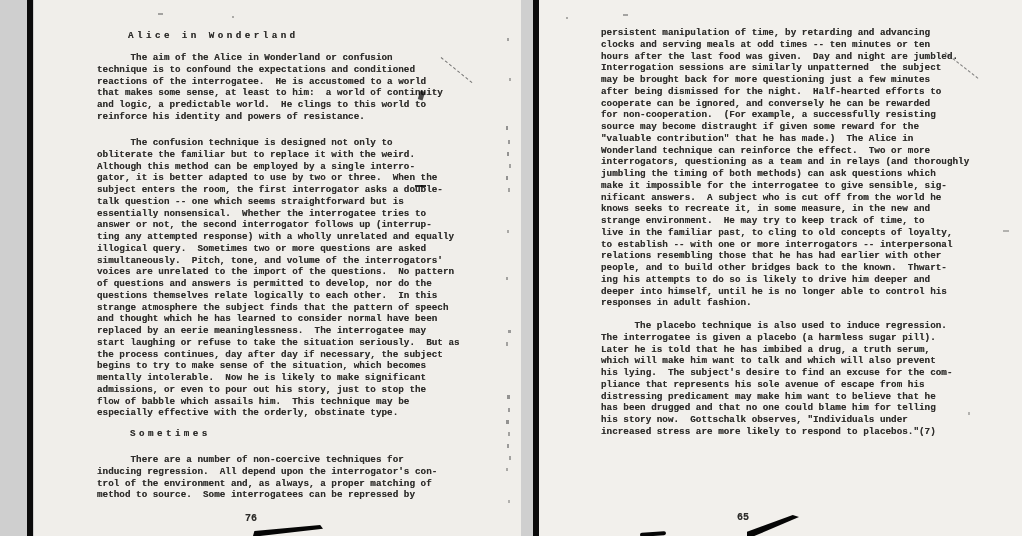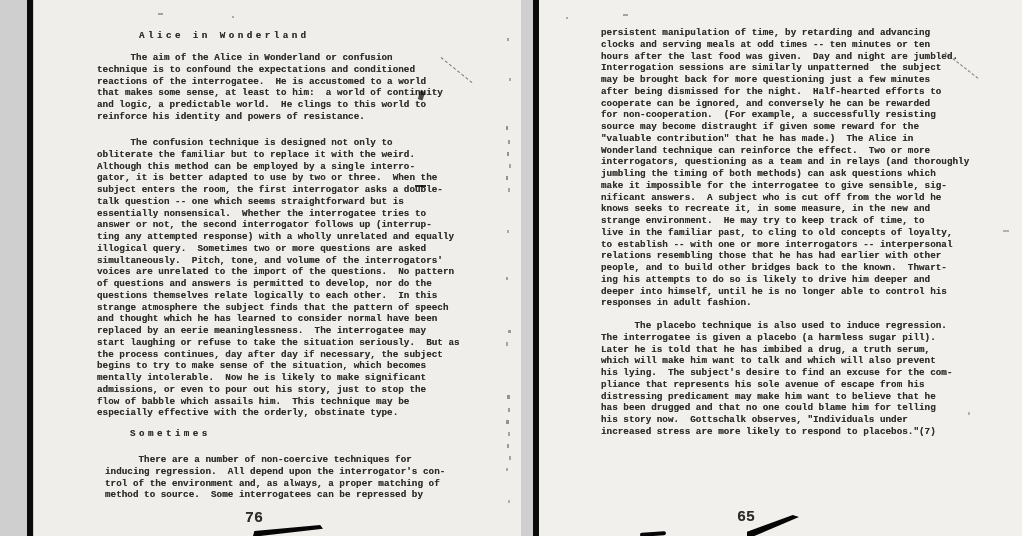--- a/index.html
+++ b/index.html
@@ -20,41 +20,41 @@
     position:absolute;
     white-space:pre;
     font-size:9.3px;
     line-height:11.75px;
     font-weight:700;
     color:#2e2d2b;
     letter-spacing:0px;
     text-shadow:0 0 0.5px rgba(40,38,35,0.55);
   }
   .heading-spaced{letter-spacing:3.4px;}
-  .pagenum{font-size:15px;}
+  .pagenum{font-size:10px;}
   .speck{position:absolute;background:#555;}
   .scratch{
     position:absolute;height:0;
     border-top:1.7px dashed #4a4a4a;
     transform-origin:left center;
   }
   .inkmark{position:absolute;background:#060606;}
 </style>
 </head>
 <body>
 
 <div class="scan">
 
   <div class="page page-left"></div>
   <div class="page page-right"></div>
 
   <div class="bar bar-left"></div>
   <div class="bar bar-mid"></div>
 
-  <div class="typed heading-spaced" style="left:139px;top:30px">Alice in Wonderland</div>
+  <div class="typed heading-spaced" style="left:128px;top:30px">Alice in Wonderland</div>
   <div class="typed" style="left:97px;top:137px">      The confusion technique is designed not only to
 obliterate the familiar but to replace it with the weird.
 Although this method can be employed by a single interro-
 gator, it is better adapted to use by two or three.  When the
 subject enters the room, the first interrogator asks a double-
 talk question -- one which seems straightforward but is
 essentially nonsensical.  Whether the interrogatee tries to
 answer or not, the second interrogator follows up (interrup-
 ting any attempted response) with a wholly unrelated and equally
 illogical query.  Sometimes two or more questions are asked
@@ -72,21 +72,21 @@
 admissions, or even to pour out his story, just to stop the
 flow of babble which assails him.  This technique may be
 especially effective with the orderly, obstinate type.</div>
   <div class="typed" style="left:97px;top:52px">      The aim of the Alice in Wonderland or confusion
 technique is to confound the expectations and conditioned
 reactions of the interrogatee.  He is accustomed to a world
 that makes some sense, at least to him:  a world of continuity
 and logic, a predictable world.  He clings to this world to
 reinforce his identity and powers of resistance.</div>
   <div class="typed heading-spaced" style="left:130px;top:428px">Sometimes</div>
-  <div class="typed" style="left:105px;top:454px">      There are a number of non-coercive techniques for
+  <div class="typed" style="left:97px;top:454px">      There are a number of non-coercive techniques for
 inducing regression.  All depend upon the interrogator's con-
 trol of the environment and, as always, a proper matching of
 method to source.  Some interrogatees can be repressed by</div>
   <div class="typed pagenum" style="left:245px;top:513px">76</div>
 
   <div class="typed" style="left:601px;top:27px">persistent manipulation of time, by retarding and advancing
 clocks and serving meals at odd times -- ten minutes or ten
 hours after the last food was given.  Day and night are jumbled.
 Interrogation sessions are similarly unpatterned  the subject
 may be brought back for more questioning just a few minutes

